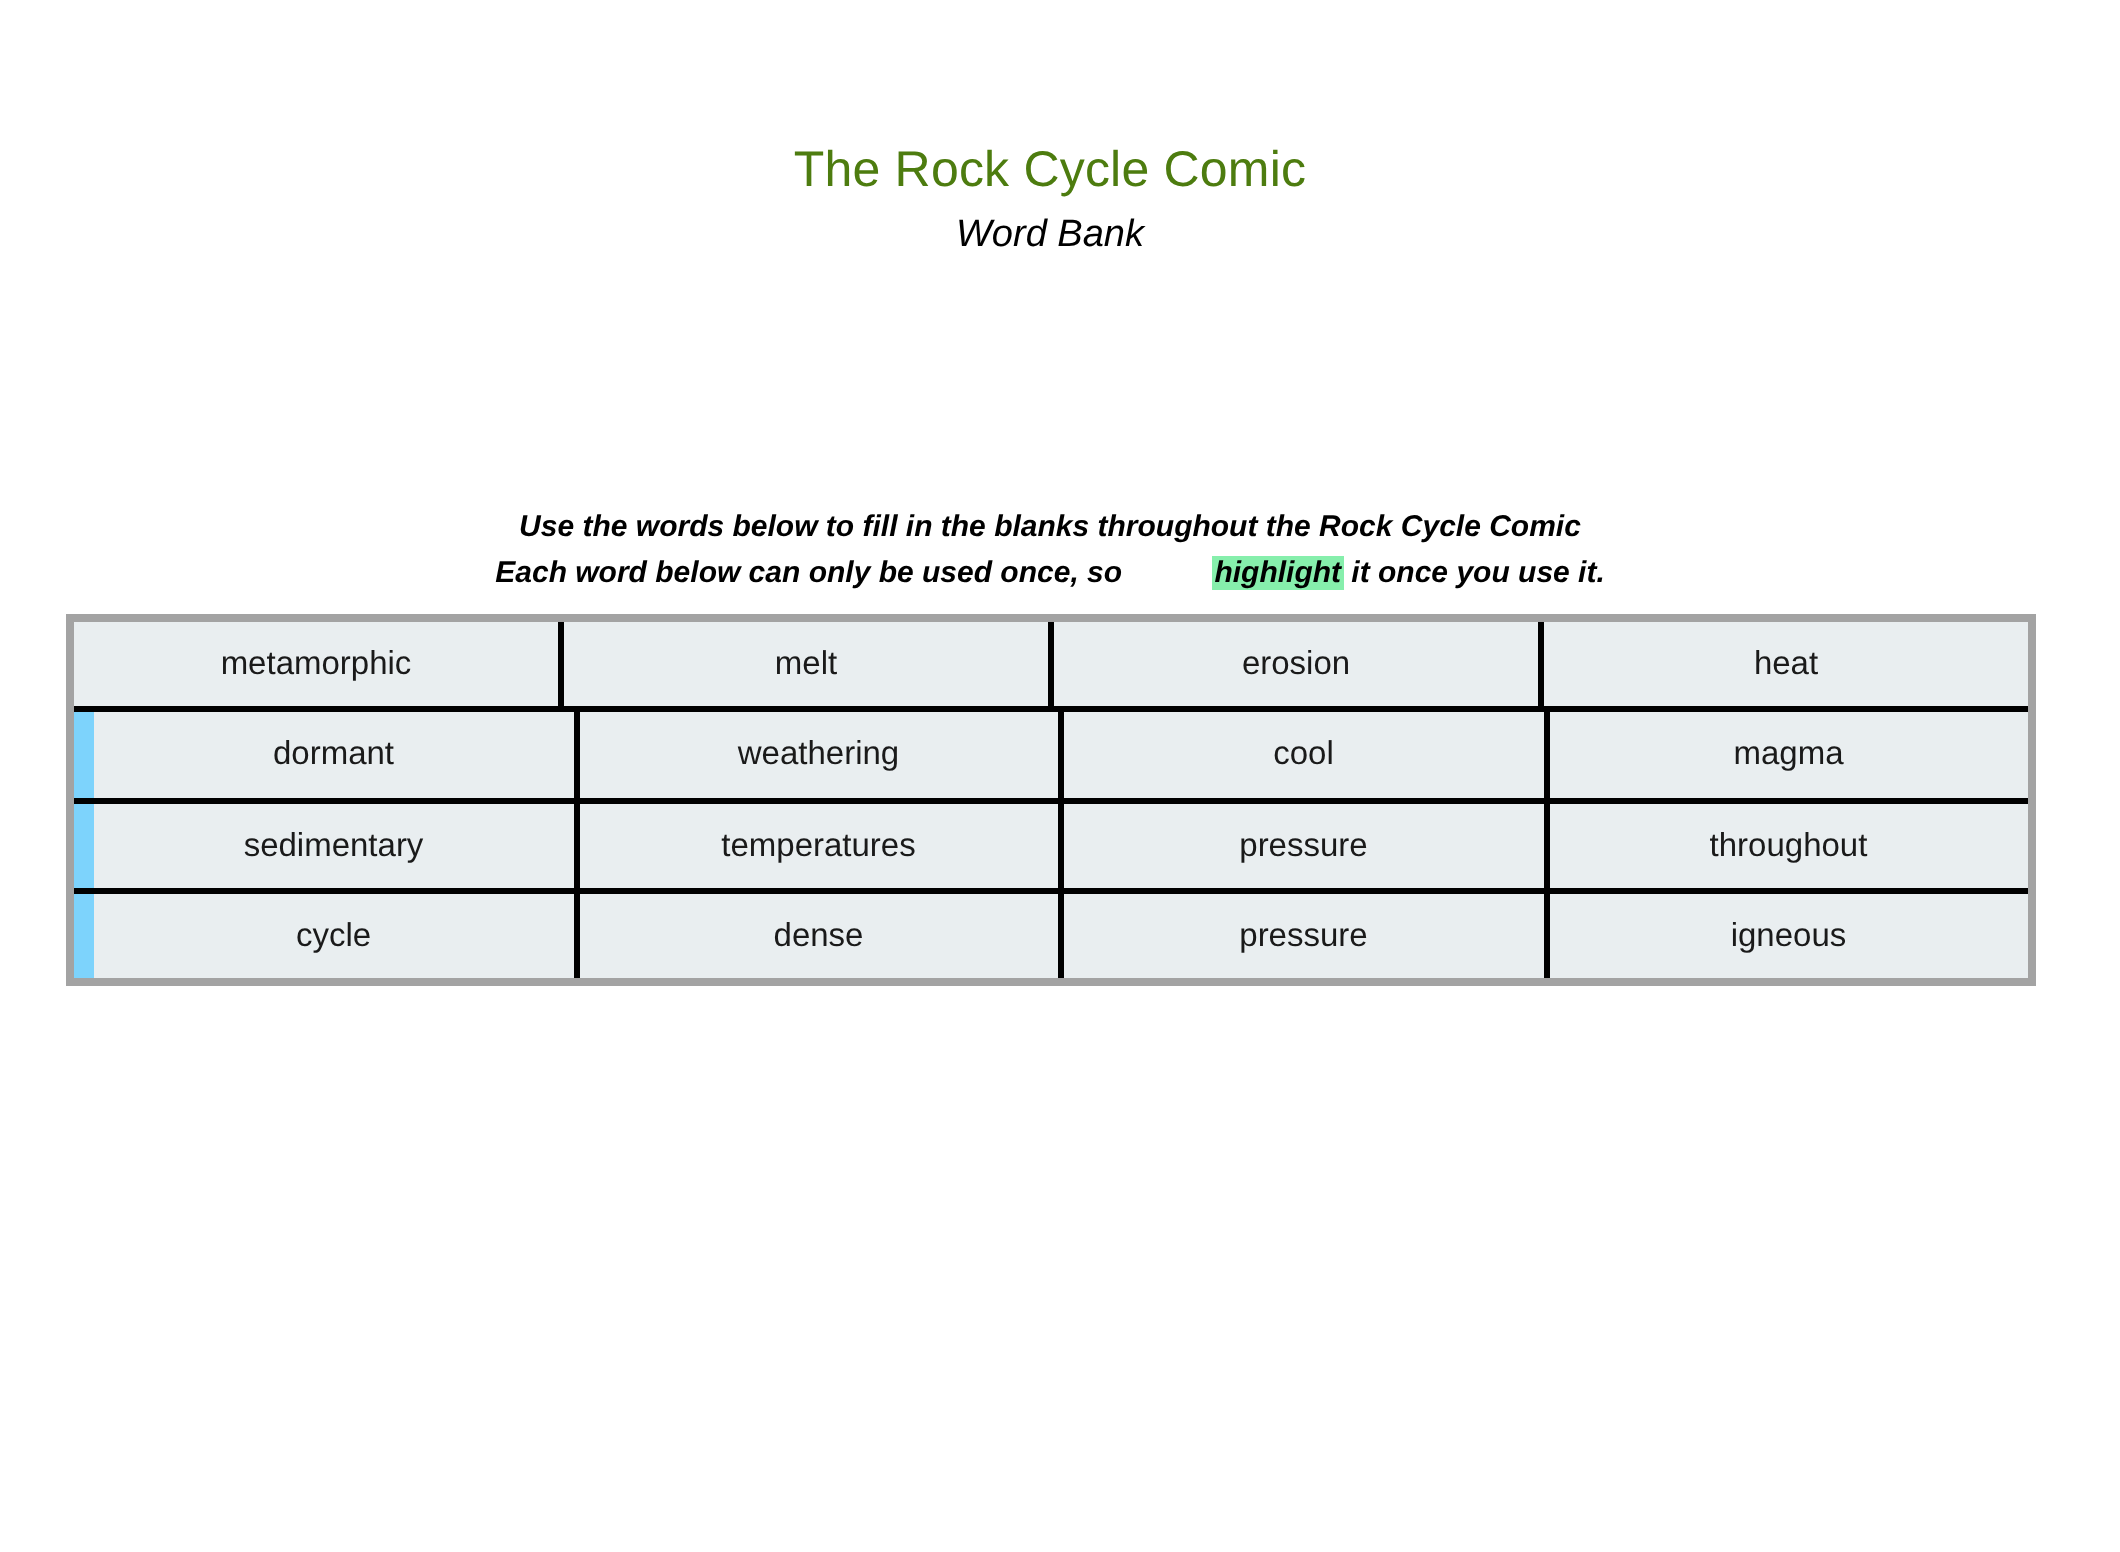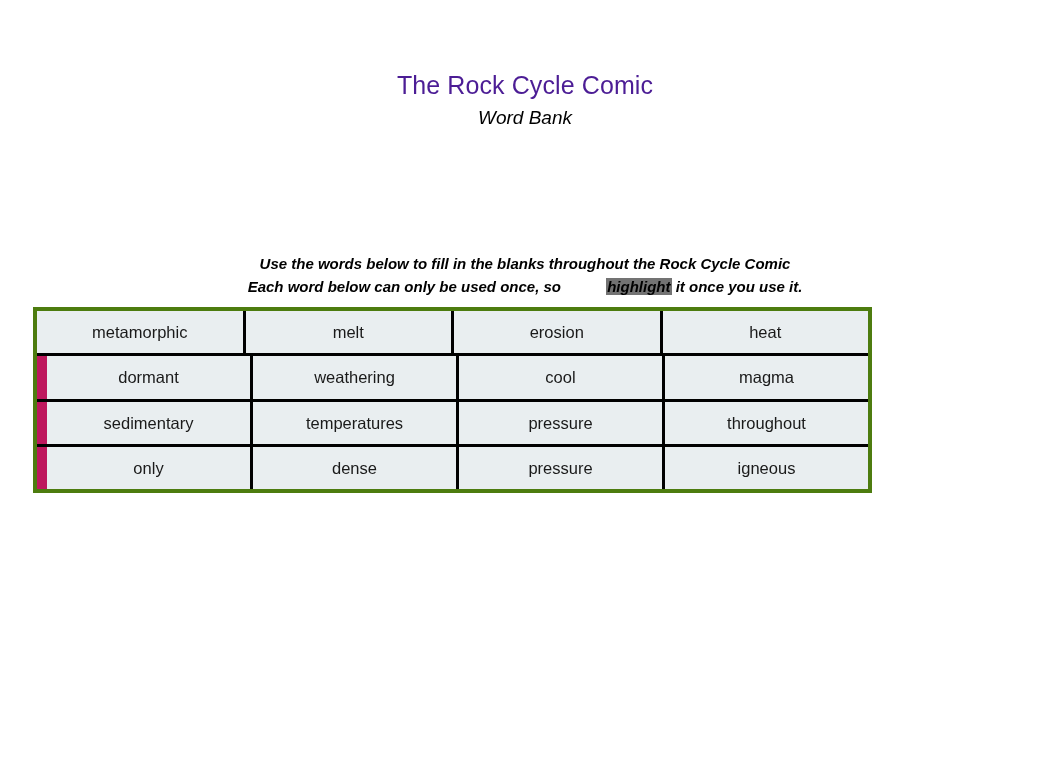--- a/index.html
+++ b/index.html
@@ -26,21 +26,21 @@
     position: absolute;
     top: 70px;
     left: 0;
     width: 1050px;
     text-align: center;
   }
   .doc-title {
     font-size: 25px;
     line-height: 30px;
     font-weight: 400;
-    color: #4c1d95;
+    color: #4d7c0f;
     letter-spacing: 0.1px;
   }
   .doc-subtitle {
     font-size: 19px;
     line-height: 24px;
     font-weight: 400;
     color: #000000;
     margin-top: 6px;
     font-style: italic;
   }
@@ -55,35 +55,35 @@
     font-style: italic;
     font-weight: bold;
     font-size: 15px;
     line-height: 23px;
     color: #000000;
   }
   .instructions .line {
     white-space: nowrap;
   }
   .hl {
-    background: #737373;
+    background: #86efac;
     padding: 0 1px;
     margin-left: 41px;
   }
 
   
   .wordbank {
     position: absolute;
     left: 33px;
     top: 307px;
-    width: 839px;
+    width: 985px;
     height: 186px;
     box-sizing: border-box;
-    border: 4px solid #4d7c0f;
-    background: #be185d;
+    border: 4px solid #a3a3a3;
+    background: #7dd3fc;
     display: flex;
     flex-direction: column;
   }
   .wb-row {
     flex: 1 1 0;
     display: flex;
     min-height: 0;
   }
   .wb-row + .wb-row {
     border-top: 3px solid #000000;
@@ -139,21 +139,21 @@
     </div>
 
     <div class="wb-row">
       <div class="wb-cell">sedimentary</div>
       <div class="wb-cell">temperatures</div>
       <div class="wb-cell">pressure</div>
       <div class="wb-cell">throughout</div>
     </div>
 
     <div class="wb-row">
-      <div class="wb-cell">only</div>
+      <div class="wb-cell">cycle</div>
       <div class="wb-cell">dense</div>
       <div class="wb-cell">pressure</div>
       <div class="wb-cell">igneous</div>
     </div>
 
   </div>
 
 </div>
 
 </body></html>

